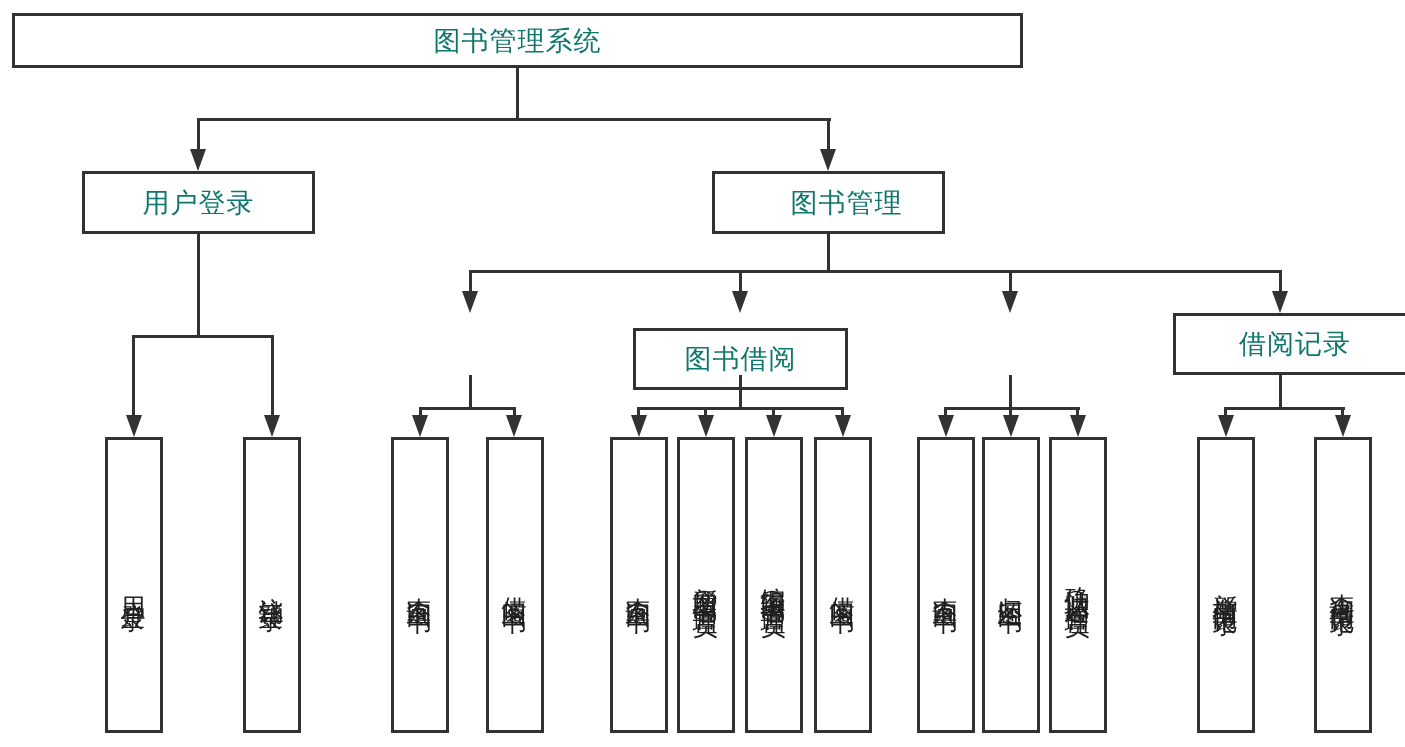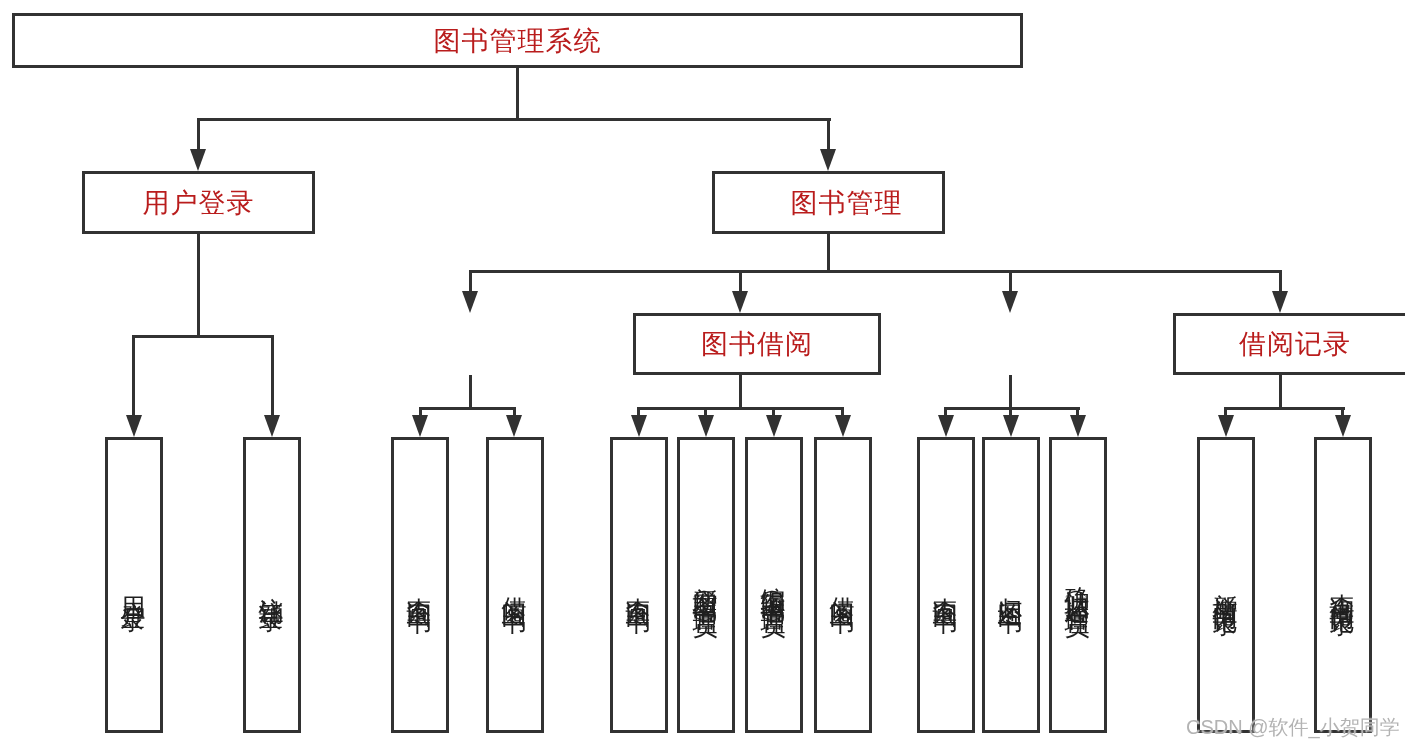--- a/index.html
+++ b/index.html
@@ -13,21 +13,21 @@
   }
   .node {
     position: absolute;
     box-sizing: border-box;
     border: 3px solid #323232;
     background: #ffffff;
     display: flex;
     align-items: center;
     justify-content: center;
     font-size: 27px;
-    color: #b91c1c;
+    color: #0f766e;
     letter-spacing: 1px;
     white-space: nowrap;
   }
   .leaf {
     position: absolute;
     box-sizing: border-box;
     border: 3px solid #323232;
     background: #ffffff;
     width: 58px;
     height: 296px;
@@ -87,21 +87,21 @@
   <div class="ln" style="left:469px; top:270px; width:812px; height:3px;"></div>
   <div class="ln" style="left:469px; top:270px; width:3px; height:23px;"></div>
   <div class="arw" style="left:462px; top:291px;"></div>
   <div class="ln" style="left:739px; top:270px; width:3px; height:23px;"></div>
   <div class="arw" style="left:732px; top:291px;"></div>
   <div class="ln" style="left:1009px; top:270px; width:3px; height:23px;"></div>
   <div class="arw" style="left:1002px; top:291px;"></div>
   <div class="ln" style="left:1279px; top:270px; width:3px; height:23px;"></div>
   <div class="arw" style="left:1272px; top:291px;"></div>
 
-  <div class="node" style="left:633px; top:313px; width:248px; height:62px;">图书借阅</div>
+  <div class="node" style="left:633px; top:328px; width:215px; height:62px;">图书借阅</div>
   <div class="node" style="left:1173px; top:313px; width:244px; height:62px;">借阅记录</div>
 
   <div class="ln" style="left:469px; top:375px; width:3px; height:32px;"></div>
   <div class="ln" style="left:419px; top:407px; width:97px; height:3px;"></div>
   <div class="ln" style="left:419px; top:407px; width:3px; height:10px;"></div>
   <div class="arw" style="left:412px; top:415px;"></div>
   <div class="ln" style="left:513px; top:407px; width:3px; height:10px;"></div>
   <div class="arw" style="left:506px; top:415px;"></div>
 
   <div class="ln" style="left:739px; top:375px; width:3px; height:32px;"></div>
@@ -142,15 +142,14 @@
   <div class="leaf" style="left:745px;">编辑图书（管理员）</div>
   <div class="leaf" style="left:814px;">借阅图书</div>
 
   <div class="leaf" style="left:917px;">查询图书</div>
   <div class="leaf" style="left:982px;">归还图书</div>
   <div class="leaf" style="left:1049px;">确认归还（管理员）</div>
 
   <div class="leaf" style="left:1197px;">新增借阅记录</div>
   <div class="leaf" style="left:1314px;">查询借阅记录</div>
 
-  <div class="wm">CSDN @软件_小贺同学</div>
 
 </div>
 
 </body></html>

